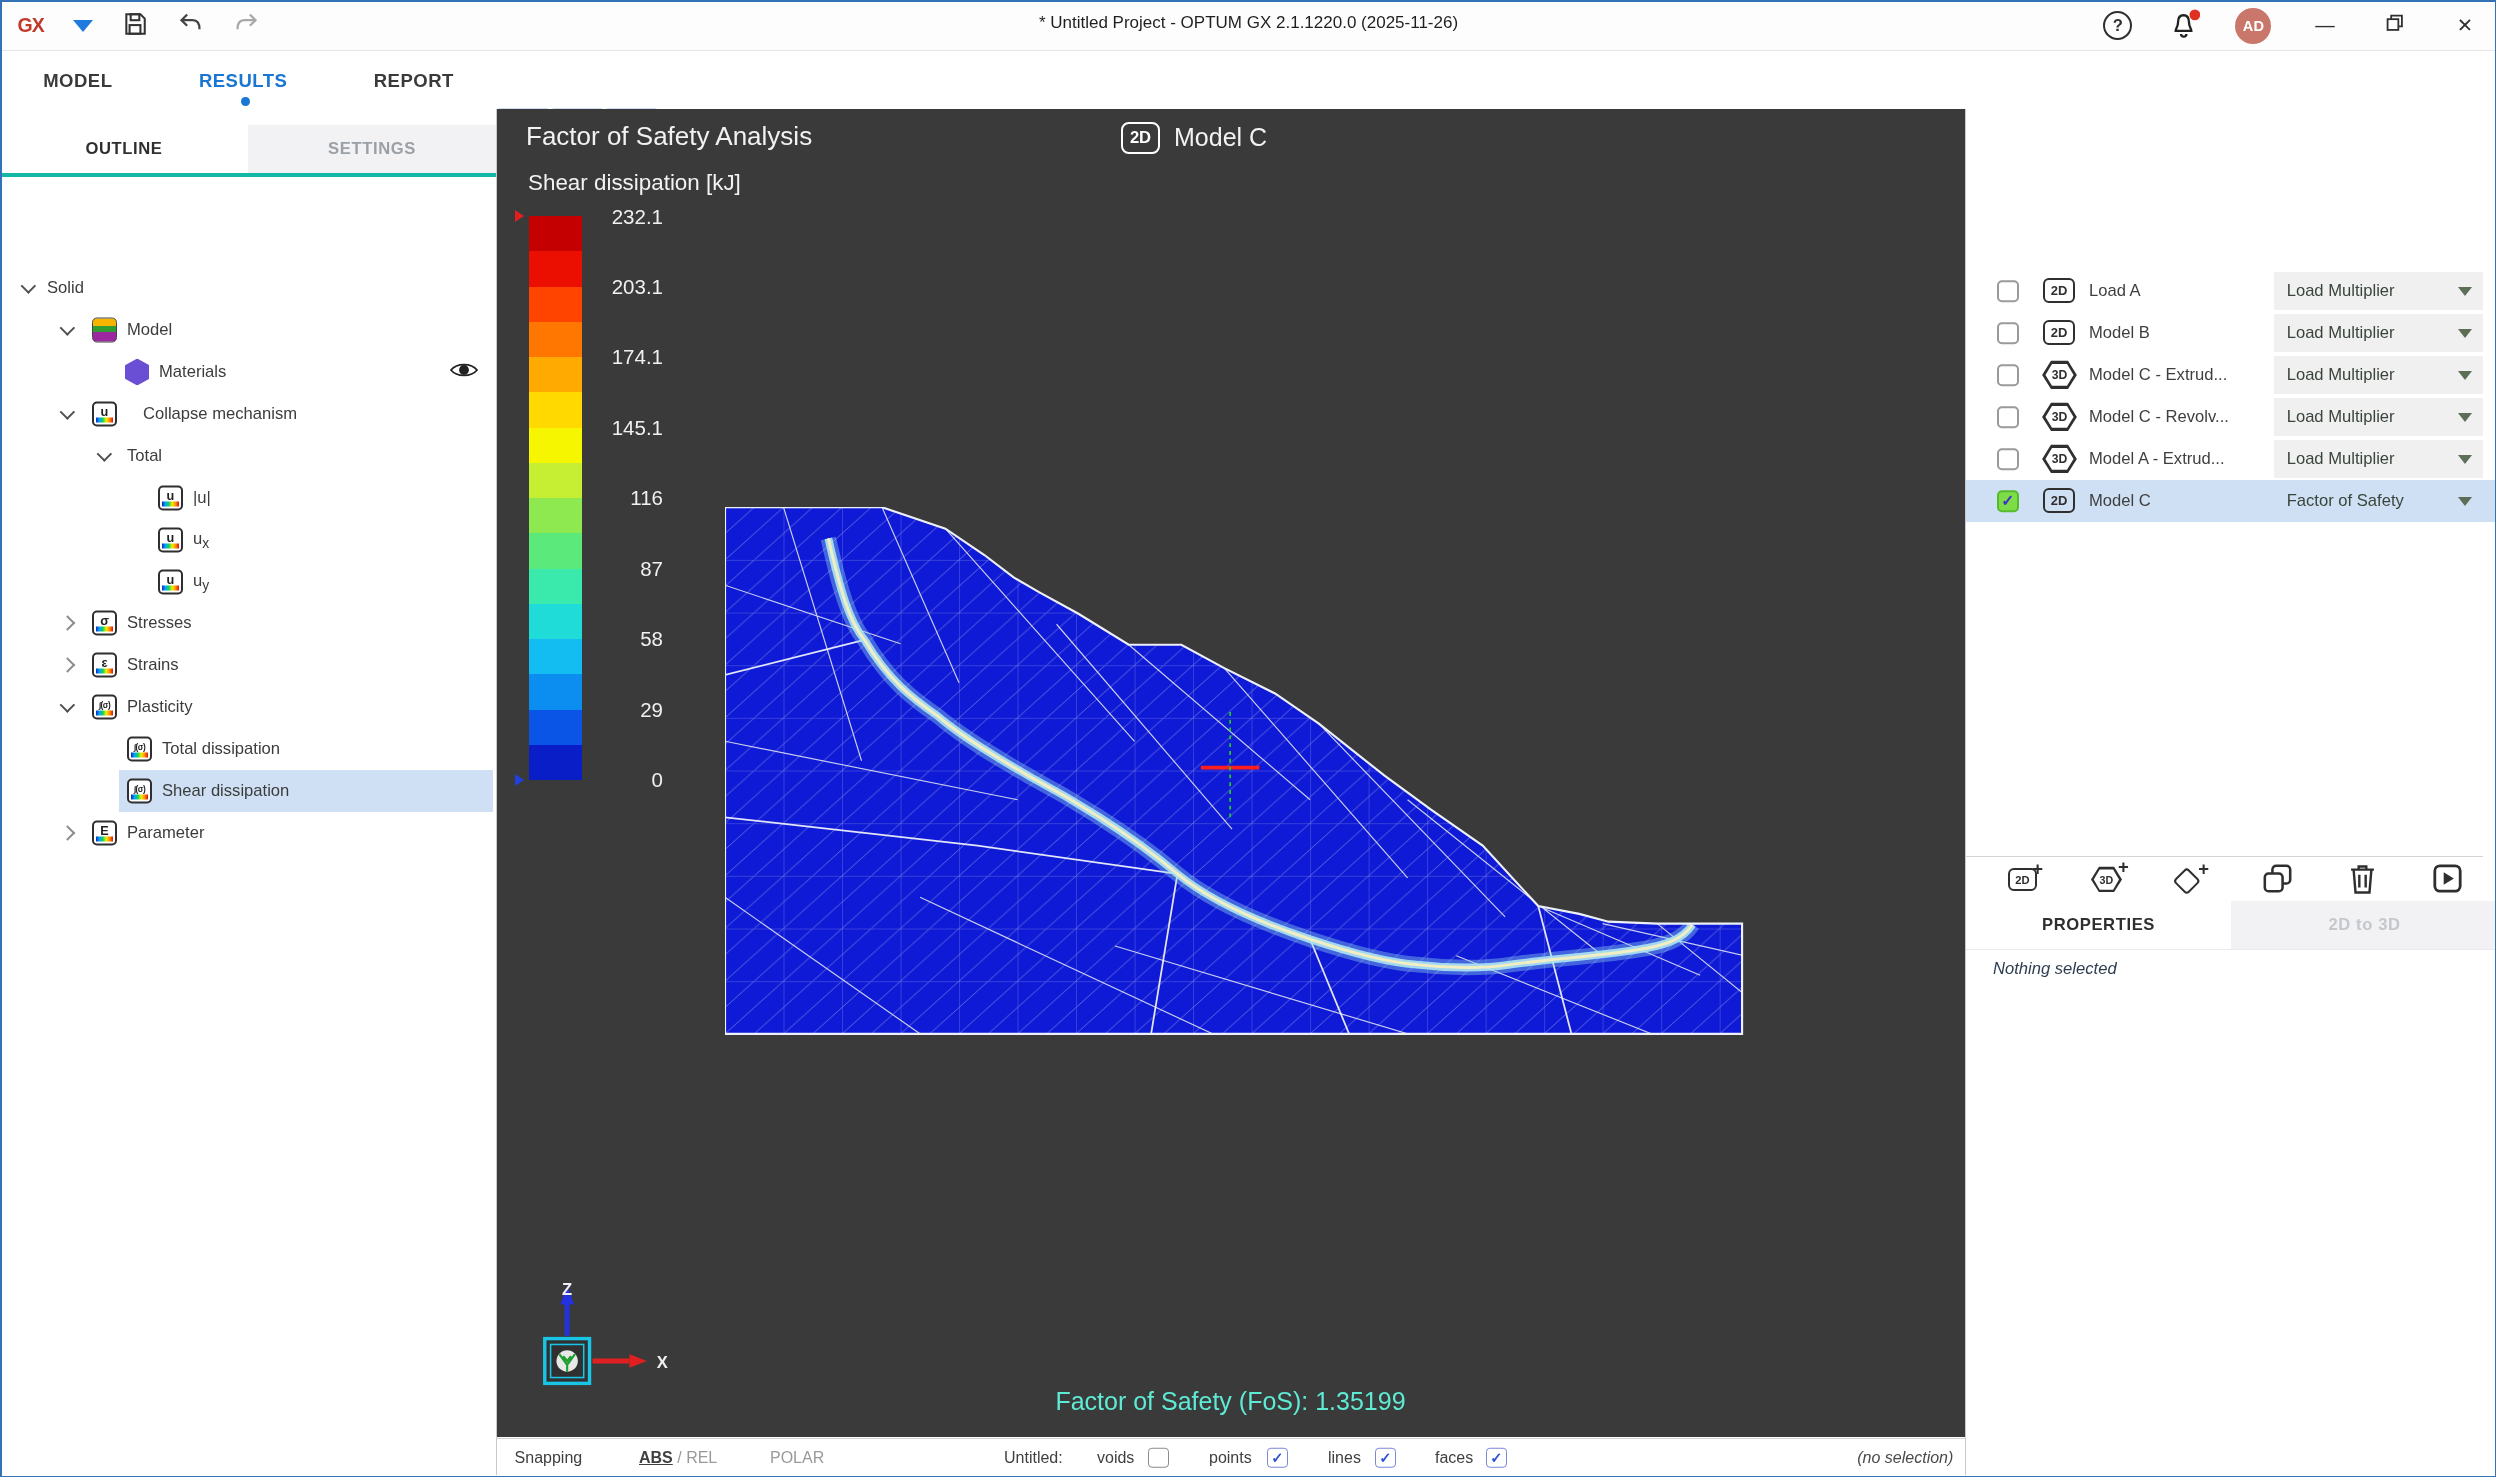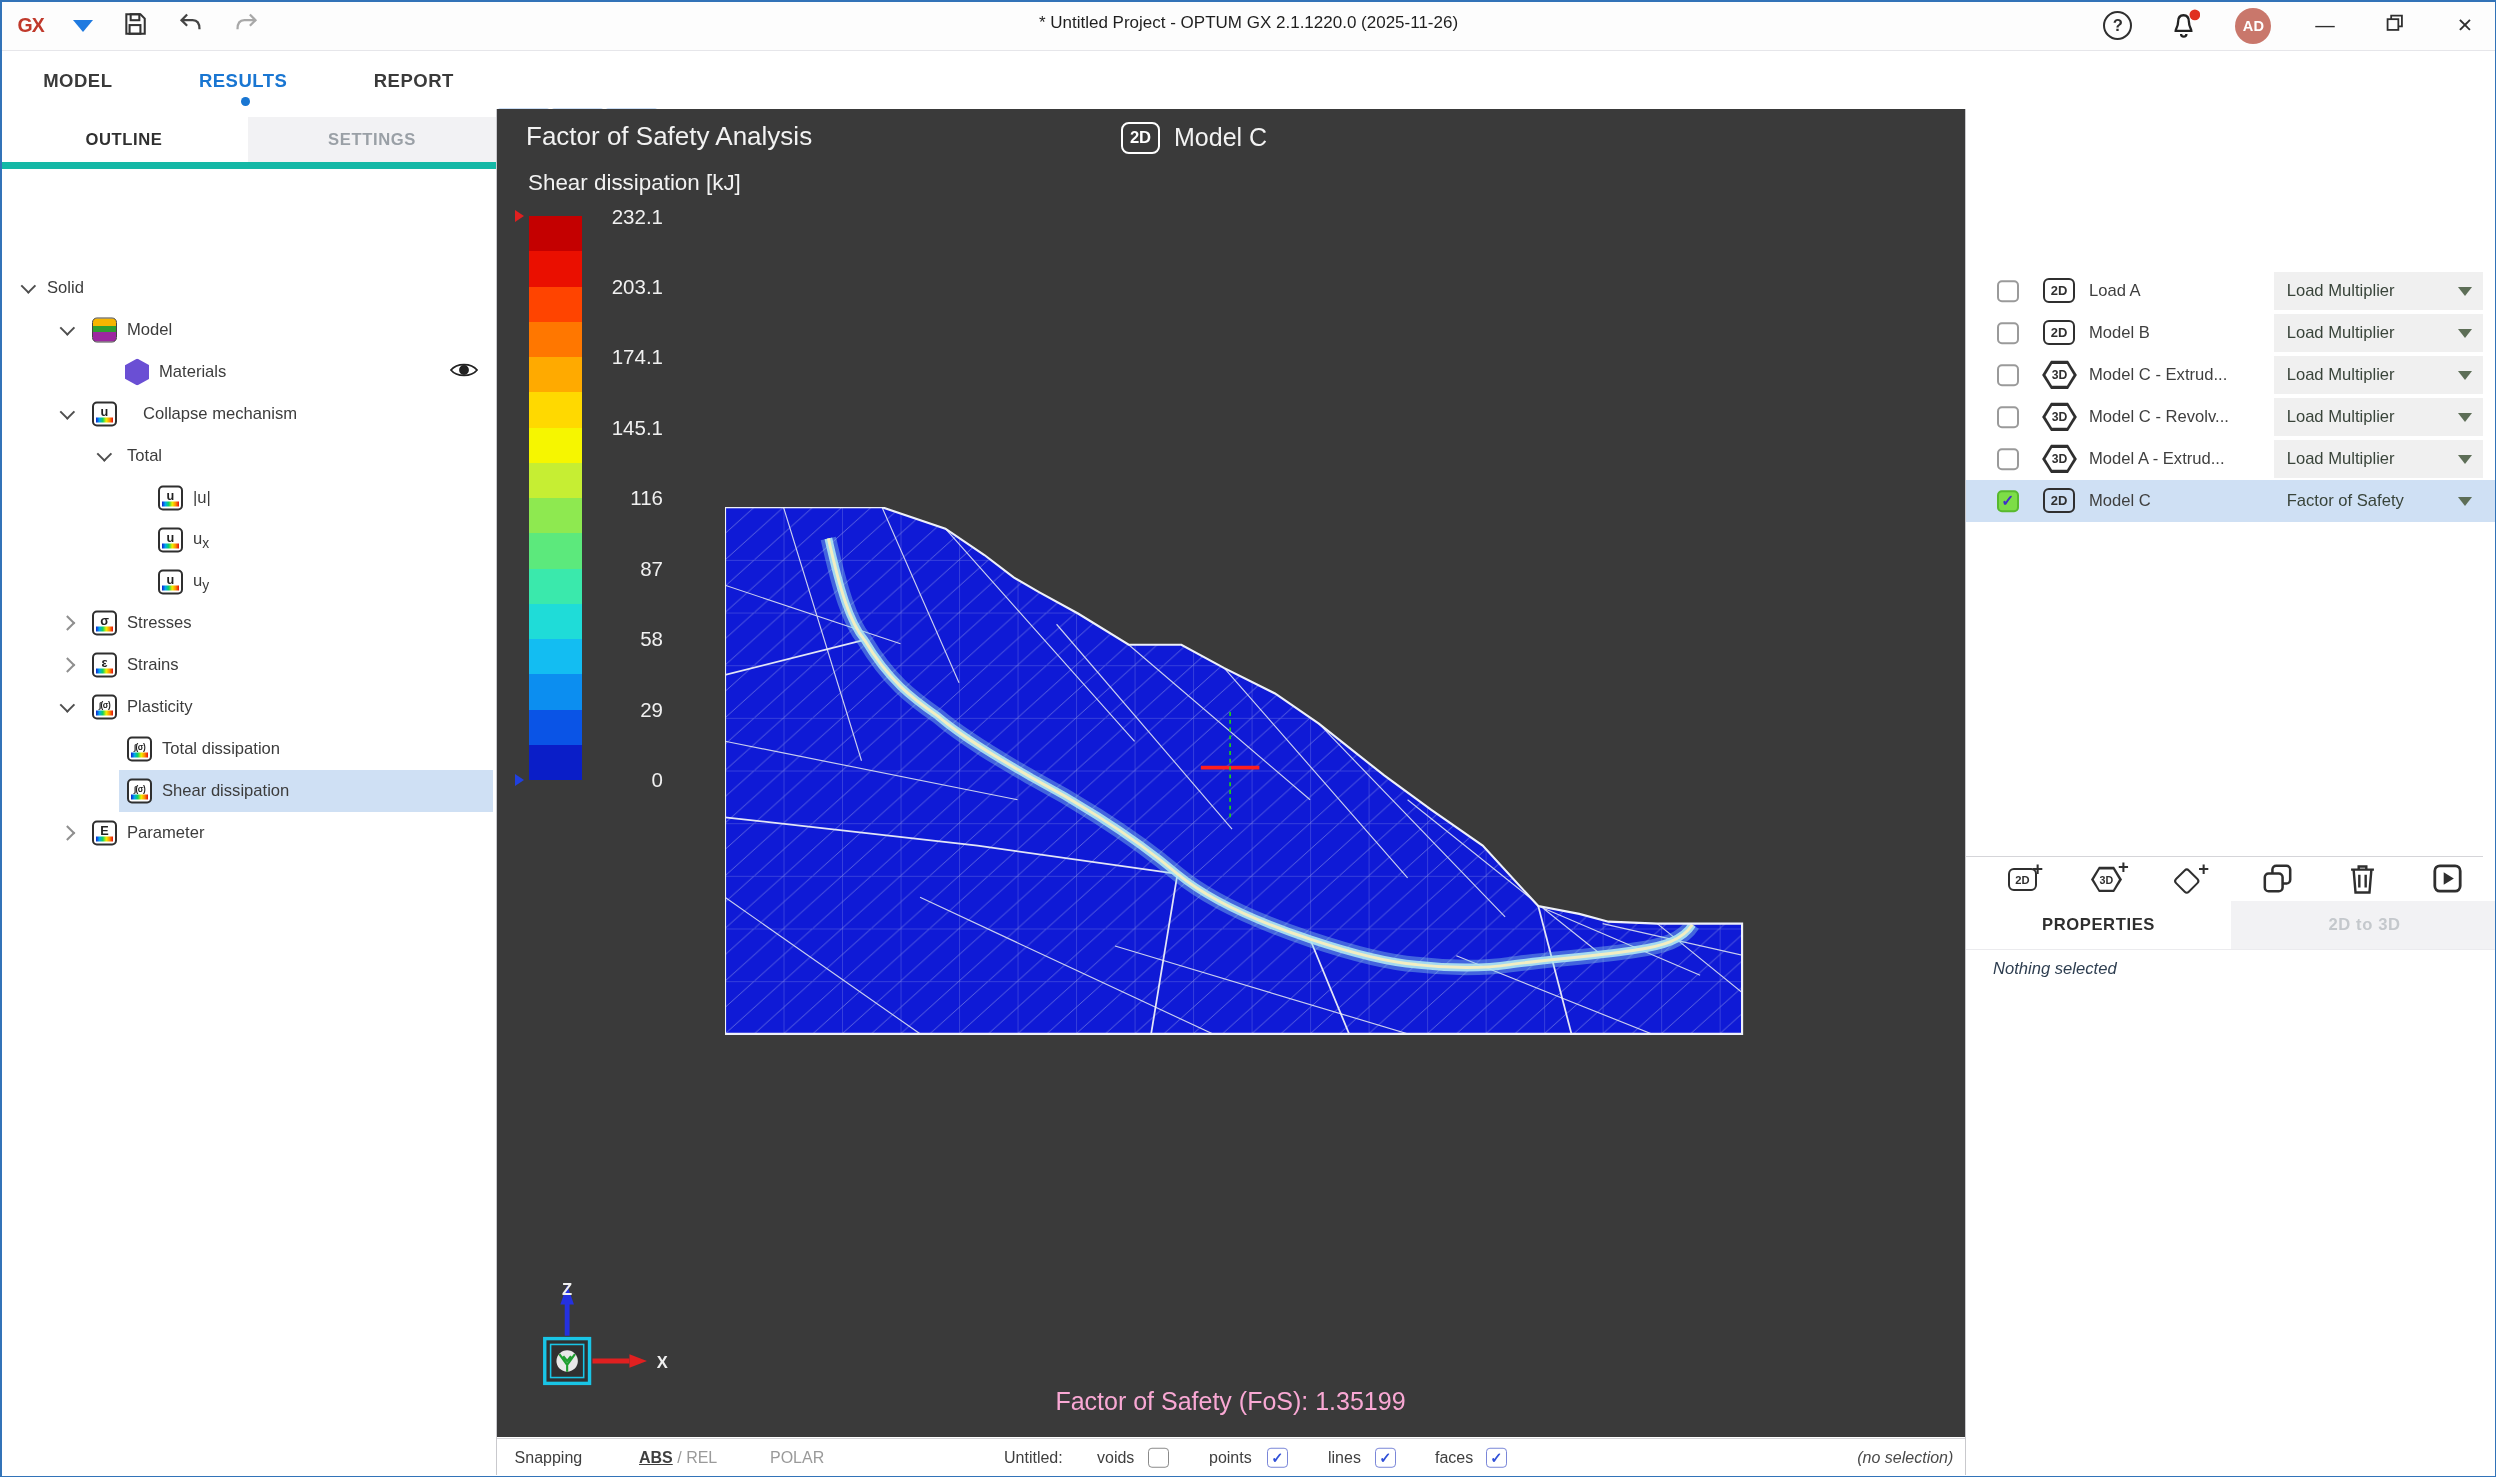--- a/index.html
+++ b/index.html
@@ -30,21 +30,21 @@
 .tbtn{position:absolute;top:58px;width:35px;height:43px;display:flex;align-items:center;justify-content:center;font-size:26px;color:#3f3f3f}
 .tinput{position:absolute;top:58px;height:43px;background:#fff;border:1px solid #d0d0d0;display:flex;align-items:center;padding-left:12.7px;font-size:17.6px;color:#3f3f3f}
 .pbtn{position:absolute;top:59px;width:43px;height:43px;border:2.5px solid #4a4a4a;border-radius:6.8px;background:#fff;display:flex;align-items:center;justify-content:center}
 .slider-track{position:absolute;left:1315px;top:75px;width:200px;height:9.8px;border-radius:4.9px;background:#c9c9c9}
 .slider-thumb{position:absolute;left:1317px;top:65px;width:26px;height:29px;background:#2176c7;clip-path:polygon(50% 0,95% 26%,95% 74%,50% 100%,5% 74%,5% 26%)}
 .pct{position:absolute;left:1648px;top:68px;font-size:17.6px;color:#3f3f3f}
 .ticonbtn{position:absolute;top:59px;width:43px;height:43px;display:flex;align-items:center;justify-content:center}
 
 .left-panel{position:absolute;left:0;top:109px;width:497px;height:1366px;background:#fff;border-right:1px solid #c9c9cd}
 .right-panel{position:absolute;left:1965px;top:109px;width:532px;height:1366px;background:#fff;border-left:1px solid #c9c9cd}
-.ptabs{position:absolute;left:0;top:8px;width:100%;height:52px;display:flex;border-bottom:7px solid #14b8a6}
+.ptabs{position:absolute;left:0;top:16px;width:100%;height:52px;display:flex;border-bottom:4px solid #14b8a6}
 .ptab{flex:1;display:flex;align-items:center;justify-content:center;font-size:16.6px;font-weight:bold;letter-spacing:0.6px;color:#9aa0a6;background:#f2f2f4}
 .ptab.active{color:#2f2f2f;background:#fff}
 .ptab.disabled{color:#c4c8cc}
 
 .trow{position:absolute;left:0;width:421px;height:42px}
 .tree-sel{position:absolute;left:119px;top:661px;width:374px;height:42px;background:#cfe0f4}
 .tlabel{position:absolute;top:50%;transform:translateY(-50%);font-size:16.6px;color:#3c3c3c;white-space:nowrap}
 .chev{position:absolute;width:10.7px;height:10.7px;border-right:2.3px solid #4f4f4f;border-bottom:2.3px solid #4f4f4f;top:50%}
 .chev.down{transform:translateY(-70%) rotate(45deg)}
 .chev.right{transform:translateY(-50%) rotate(-45deg);border-color:#8f8f8f}
@@ -58,21 +58,21 @@
 .canvas{position:absolute;left:497px;top:109px;width:1468px;height:1328px;background:#3a3a3a;color:#f0f0f0}
 .cv-title{position:absolute;left:29px;top:11.7px;font-size:26px;font-weight:400;color:#f2f2f2}
 .cv-badge{position:absolute;left:624px;top:12.7px;width:39px;height:32px;border:2.9px solid #fff;border-radius:7.8px;display:flex;align-items:center;justify-content:center;font-size:16.6px;font-weight:bold;color:#fff}
 .cv-model{position:absolute;left:677px;top:13.7px;font-size:25px;color:#f2f2f2}
 .leg-title{position:absolute;left:31px;top:61px;font-size:22.4px;color:#f2f2f2}
 .legend{position:absolute;left:32px;top:107px;width:53px;height:564px;display:flex;flex-direction:column}
 .legend div{flex:1}
 .ltick{position:absolute;left:88px;width:78px;text-align:right;font-size:20.5px;color:#f0f0f0}
 .lmark{position:absolute;left:17.6px;width:0;height:0;border-top:6.8px solid transparent;border-bottom:6.8px solid transparent}
 .results-msg{position:absolute;left:392px;top:1251px;width:683px;text-align:center;font-size:20.5px;color:#25d025}
-.fos-msg{position:absolute;left:392px;top:1278px;width:683px;text-align:center;font-size:25px;color:#f9a8d4}
+.fos-msg{position:absolute;left:392px;top:1278px;width:683px;text-align:center;font-size:25px;color:#5eead4}
 
 .mrow{position:absolute;left:0;width:532px;height:42px}
 .mrow.sel{background:#cfe0f4}
 .cb{position:absolute;width:21.5px;height:21.5px;border:2px solid #9a9a9a;border-radius:4.9px;background:#fff;top:50%;transform:translateY(-50%);display:flex;align-items:center;justify-content:center;font-size:15.6px;font-weight:bold;color:#4030c8}
 .cb.on{background:#7ddd47;border-color:#58b92e}
 .b2d{position:absolute;left:77px;top:7.8px;width:32px;height:25px;border:2.5px solid #2f2f2f;border-radius:5.9px;display:flex;align-items:center;justify-content:center;font-size:13px;font-weight:bold;color:#2f2f2f}
 .b3d{position:absolute;left:75px;top:5.9px;width:37px;height:30px;background:#2f2f2f;clip-path:polygon(27% 3%,73% 3%,97% 50%,73% 97%,27% 97%,3% 50%)}
 .b3din{position:absolute;inset:2.9px;background:#fff;clip-path:polygon(26% 5%,74% 5%,95% 50%,74% 95%,26% 95%,5% 50%);display:flex;align-items:center;justify-content:center;font-size:12.2px;font-weight:bold;color:#2f2f2f}
 .mname{position:absolute;left:123px;top:50%;transform:translateY(-50%);font-size:16.6px;color:#3f3f3f;white-space:nowrap}
 .dd{position:absolute;left:308px;top:2px;width:209px;height:38px;background:#f0f0f0;display:flex;align-items:center;padding-left:12.7px;font-size:16.6px;color:#39443a}

